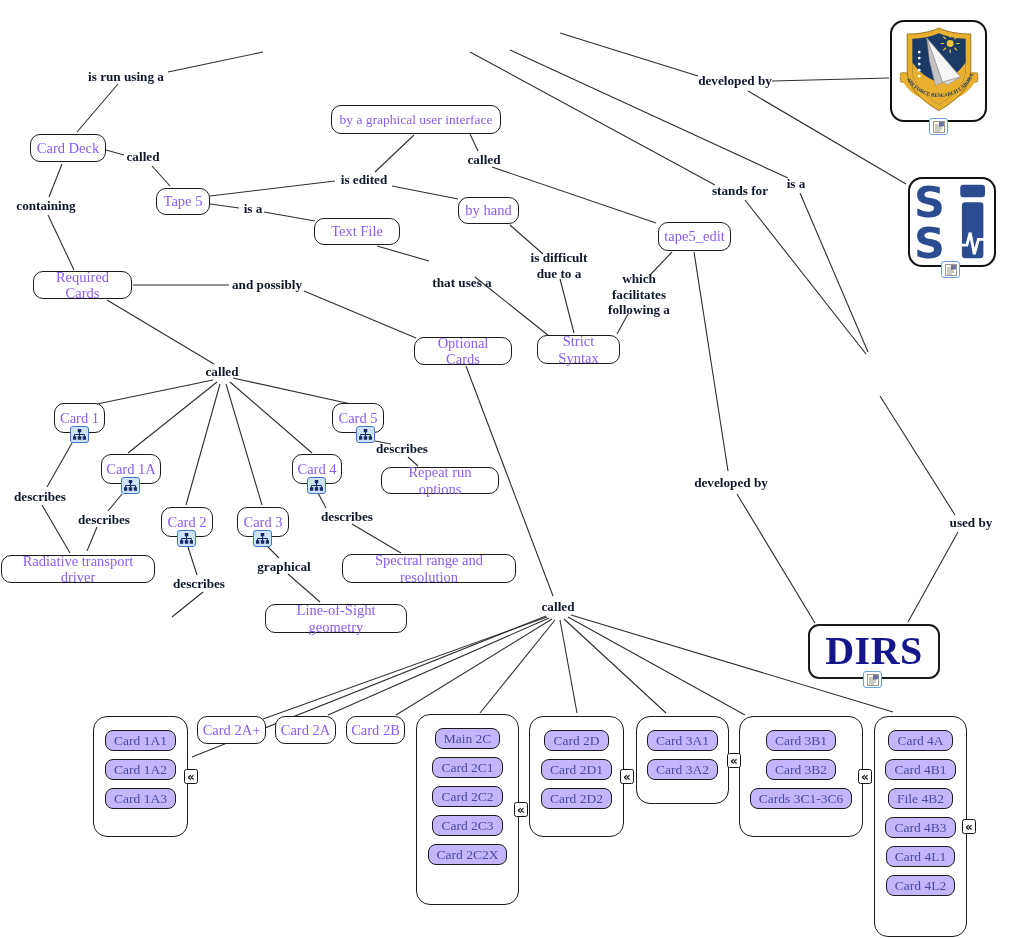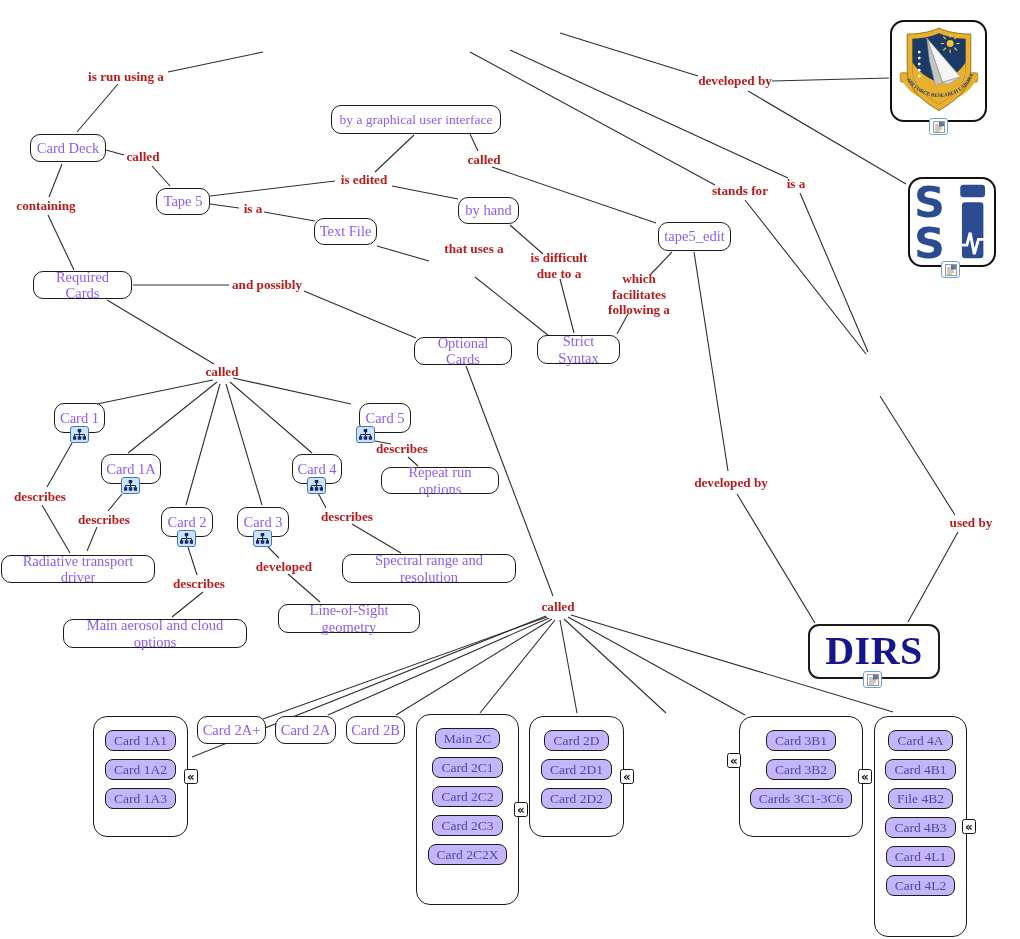--- a/index.html
+++ b/index.html
@@ -12,21 +12,21 @@
         display:flex;align-items:center;justify-content:center;text-align:center;
         font-size:14.5px;line-height:1.12;padding:1px 4px}
   .node.title{font-weight:bold;color:#15158c;border-width:2.4px;border-radius:11px;letter-spacing:.5px}
   .logo-box{position:absolute;z-index:2;box-sizing:border-box;background:#fff;border:2px solid #111;
             border-radius:14px;display:flex;align-items:center;justify-content:center}
   .group{position:absolute;z-index:2;box-sizing:border-box;background:#fff;
          border:1.4px solid #1b1b1b;border-radius:14px;padding:13px 4px 0}
   .gcard{margin:0 auto 8px;width:max-content;border:1.3px solid #1b1b1b;border-radius:8px;
          padding:1.5px 8px;font-size:13.5px;color:#4a4aa2;background:#c4b5fd;text-align:center}
   .edge-label{position:absolute;z-index:3;transform:translate(-50%,-50%);font-weight:bold;
-              font-size:13.2px;color:#b91c1c;white-space:pre-line;text-align:center;line-height:1.18}
+              font-size:13.2px;color:#0f172a;white-space:pre-line;text-align:center;line-height:1.18}
   .icon-hier{position:absolute;z-index:4;width:19px;height:17px;box-sizing:border-box;background:#cfe3f7;
              border:1.5px solid #3c77c9;border-radius:3px;display:flex;align-items:center;justify-content:center}
   .icon-res{position:absolute;z-index:4;width:19px;height:17px;box-sizing:border-box;background:#fff;
             border:1.5px solid #69a0dd;border-radius:3px;display:flex;align-items:center;justify-content:center}
   .chevron{position:absolute;z-index:4;width:14px;height:15px;box-sizing:border-box;background:#fff;
            border:1.5px solid #151515;border-radius:2.5px;display:flex;align-items:center;justify-content:center;
            font-weight:bold;font-size:12px;color:#111;line-height:1;font-family:"DejaVu Sans",sans-serif}
 </style>
 </head>
 <body>
@@ -133,44 +133,44 @@
       </g>
       <polyline points="58,75 64,75 68,60 73,86 78,68 86,68" fill="none" stroke="#ffffff" stroke-width="3.5"></polyline>
     </svg>
   </div>
 <div class="edge-label" style="left: 126px; top: 77px;">is run using a</div>
     <div class="edge-label" style="left: 143px; top: 157px;">called</div>
     <div class="edge-label" style="left: 46px; top: 206px;">containing</div>
     <div class="edge-label" style="left: 253px; top: 209px;">is a</div>
     <div class="edge-label" style="left: 364px; top: 180px;">is edited</div>
     <div class="edge-label" style="left: 484px; top: 160px;">called</div>
-    <div class="edge-label" style="left: 462px; top: 249px; margin-left: 12px;">that uses a</div>
+    <div class="edge-label" style="left: 462px; top: 283px;">that uses a</div>
     <div class="edge-label" style="left: 559px; top: 266px;">is difficult
 due to a</div>
     <div class="edge-label" style="left: 639px; top: 294px;">which
 facilitates
 following a</div>
     <div class="edge-label" style="left: 740px; top: 191px;">stands for</div>
     <div class="edge-label" style="left: 796px; top: 184px;">is a</div>
     <div class="edge-label" style="left: 735px; top: 81px;">developed by</div>
     <div class="edge-label" style="left: 731px; top: 483px;">developed by</div>
     <div class="edge-label" style="left: 971px; top: 523px;">used by</div>
     <div class="edge-label" style="left: 267px; top: 285px;">and possibly</div>
     <div class="edge-label" style="left: 222px; top: 372px;">called</div>
     <div class="edge-label" style="left: 40px; top: 497px;">describes</div>
     <div class="edge-label" style="left: 104px; top: 520px;">describes</div>
     <div class="edge-label" style="left: 199px; top: 584px;">describes</div>
-    <div class="edge-label" style="left: 284px; top: 567px;">developed</div>
+    <div class="edge-label" style="left: 284px; top: 567px;">graphical</div>
     <div class="edge-label" style="left: 347px; top: 517px;">describes</div>
     <div class="edge-label" style="left: 402px; top: 449px;">describes</div>
     <div class="edge-label" style="left: 558px; top: 607px;">called</div>
     <div class="node title" style="left: 808px; top: 624px; width: 132px; height: 55px; font-size: 40px;">DIRS</div>
     <div class="node" style="left: 30px; top: 134px; width: 76px; height: 28px;">Card Deck</div>
     <div class="node" style="left: 156px; top: 188px; width: 54px; height: 27px;">Tape 5</div>
-    <div class="node" style="left: 314px; top: 218px; width: 63px; height: 27px;">Text File</div>
+    <div class="node" style="left: 314px; top: 218px; width: 86px; height: 27px;">Text File</div>
     <div class="node" style="left: 33px; top: 271px; width: 99px; height: 28px;">Required Cards</div>
     <div class="node" style="left: 331px; top: 105px; width: 170px; height: 29px; font-size: 13.5px;">by a graphical user interface</div>
     <div class="node" style="left: 458px; top: 197px; width: 61px; height: 27px;">by hand</div>
     <div class="node" style="left: 658px; top: 222px; width: 73px; height: 29px;">tape5_edit</div>
     <div class="node" style="left: 537px; top: 335px; width: 83px; height: 29px;">Strict Syntax</div>
     <div class="node" style="left: 414px; top: 337px; width: 98px; height: 28px;">Optional Cards</div>
     <div class="node" style="left: 54px; top: 403px; width: 51px; height: 30px;">Card 1</div>
     <span class="icon-hier" style="left: 70px; top: 426px;">
   <svg width="13" height="11" viewBox="0 0 13 11">
     <g fill="#142a66" stroke="#142a66" stroke-width="0.5">
@@ -223,35 +223,34 @@
   <svg width="13" height="11" viewBox="0 0 13 11">
     <g fill="#142a66" stroke="#142a66" stroke-width="0.5">
       <rect x="5" y="0" width="3" height="3"></rect>
       <rect x="0" y="7.5" width="3" height="3"></rect>
       <rect x="5" y="7.5" width="3" height="3"></rect>
       <rect x="10" y="7.5" width="3" height="3"></rect>
     </g>
     <path fill="none" stroke="#142a66" stroke-width="1" d="M6.5,3 V5.5 M1.5,7.5 V5.5 H11.5 V7.5 M6.5,5.5 V7.5"></path>
   </svg>
 </span>
-    <div class="node" style="left: 359px; top: 403px; width: 52px; height: 30px;">Card 5</div>
+    <div class="node" style="left: 332px; top: 403px; width: 52px; height: 30px;">Card 5</div>
     <span class="icon-hier" style="left: 356px; top: 426px;">
   <svg width="13" height="11" viewBox="0 0 13 11">
     <g fill="#142a66" stroke="#142a66" stroke-width="0.5">
       <rect x="5" y="0" width="3" height="3"></rect>
       <rect x="0" y="7.5" width="3" height="3"></rect>
       <rect x="5" y="7.5" width="3" height="3"></rect>
       <rect x="10" y="7.5" width="3" height="3"></rect>
     </g>
     <path fill="none" stroke="#142a66" stroke-width="1" d="M6.5,3 V5.5 M1.5,7.5 V5.5 H11.5 V7.5 M6.5,5.5 V7.5"></path>
   </svg>
 </span>
     <div class="node" style="left: 1px; top: 555px; width: 154px; height: 28px;">Radiative transport driver</div>
-    <div class="node" style="left: 63px; top: 619px; width: 184px; height: 29px;">Main aerosol and cloud options</div>
-    <div class="node" style="left: 278px; top: 604px; width: 142px; height: 29px;">Line-of-Sight geometry</div>
+    <div class="node" style="left: 265px; top: 604px; width: 142px; height: 29px;">Line-of-Sight geometry</div>
     <div class="node" style="left: 342px; top: 554px; width: 174px; height: 29px;">Spectral range and resolution</div>
     <div class="node" style="left: 381px; top: 467px; width: 118px; height: 27px;">Repeat run options</div>
     <div class="node" style="left: 197px; top: 716px; width: 69px; height: 28px;">Card 2A+</div>
     <div class="node" style="left: 275px; top: 716px; width: 61px; height: 28px;">Card 2A</div>
     <div class="node" style="left: 346px; top: 716px; width: 59px; height: 28px;">Card 2B</div>
     <div class="group" style="left: 93px; top: 716px; width: 95px; height: 121px;">
       <div class="gcard">Card 1A1</div>
       <div class="gcard">Card 1A2</div>
       <div class="gcard">Card 1A3</div>
     </div>
@@ -263,20 +262,24 @@
       <div class="gcard">Card 2C3</div>
       <div class="gcard">Card 2C2X</div>
     </div>
     <span class="chevron" style="left: 514px; top: 802px;">«</span>
     <div class="group" style="left: 529px; top: 716px; width: 95px; height: 121px;">
       <div class="gcard">Card 2D</div>
       <div class="gcard">Card 2D1</div>
       <div class="gcard">Card 2D2</div>
     </div>
     <span class="chevron" style="left: 620px; top: 769px;">«</span>
+    <div class="group" style="left: 636px; top: 716px; width: 93px; height: 88px;">
+      <div class="gcard">Card 3A1</div>
+      <div class="gcard">Card 3A2</div>
+    </div>
     <span class="chevron" style="left: 727px; top: 753px;">«</span>
     <div class="group" style="left: 739px; top: 716px; width: 124px; height: 121px;">
       <div class="gcard">Card 3B1</div>
       <div class="gcard">Card 3B2</div>
       <div class="gcard">Cards 3C1-3C6</div>
     </div>
     <span class="chevron" style="left: 858px; top: 769px;">«</span>
     <div class="group" style="left: 874px; top: 716px; width: 93px; height: 221px;">
       <div class="gcard">Card 4A</div>
       <div class="gcard">Card 4B1</div>

